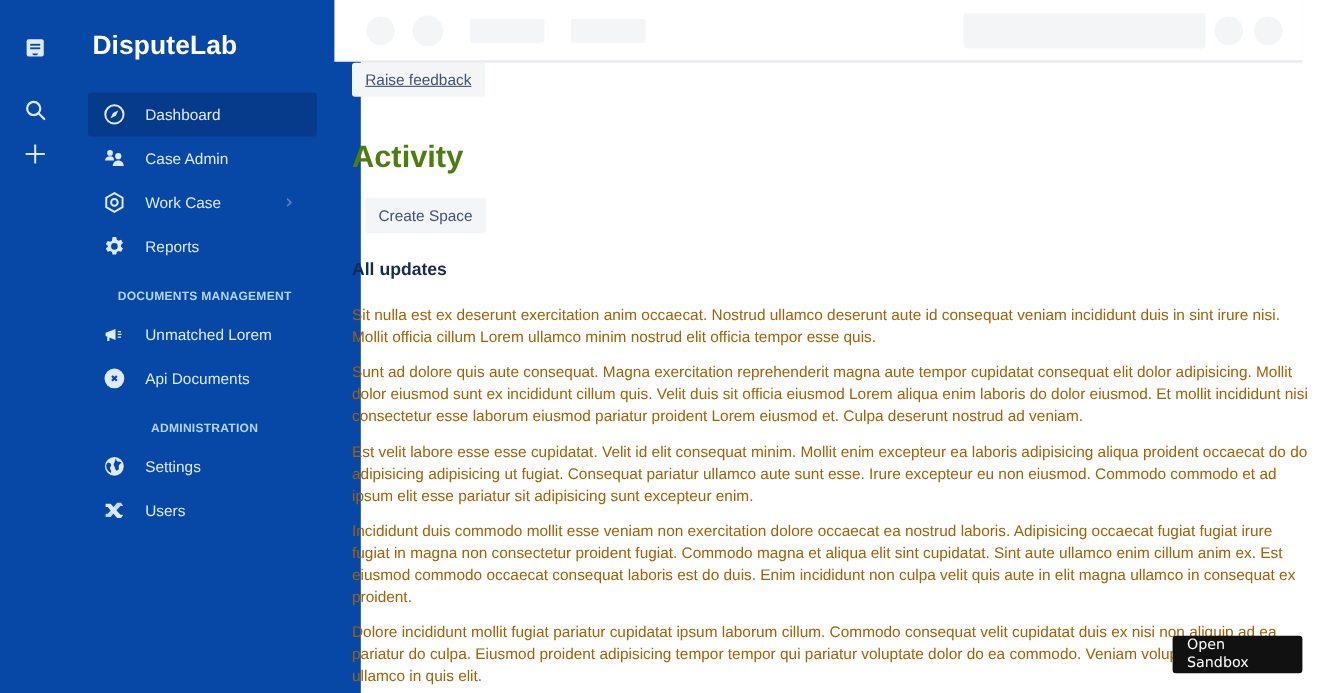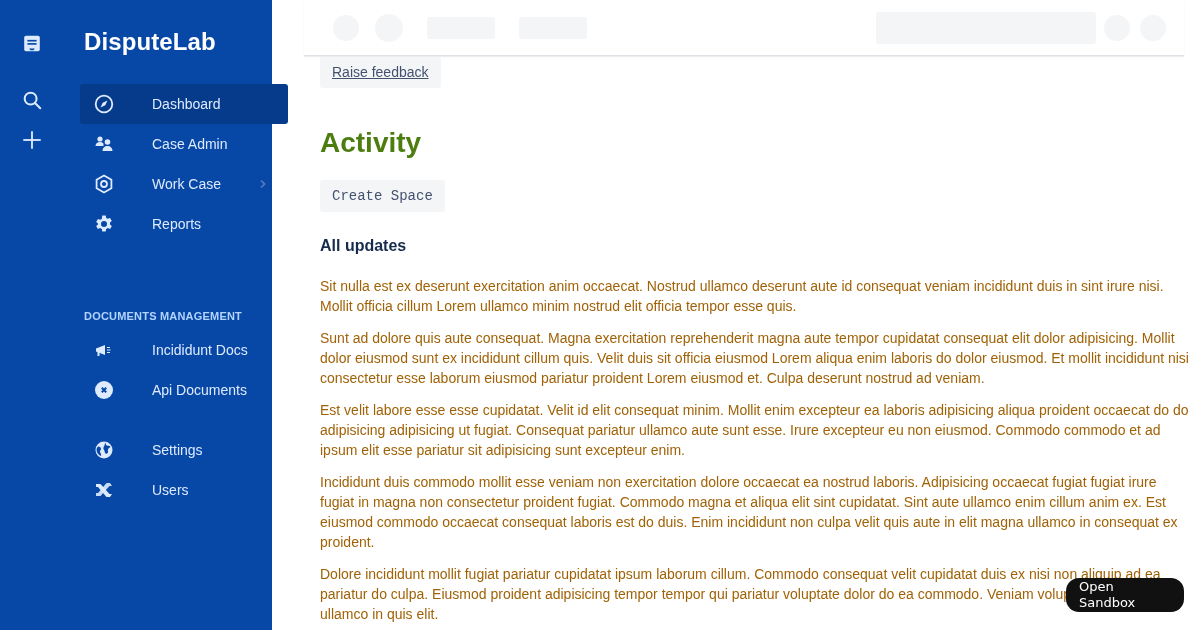--- a/index.html
+++ b/index.html
@@ -1,51 +1,51 @@
 <!DOCTYPE html>
 <html><head>
   <meta charset="utf-8">
   <style>
     * { box-sizing: border-box; margin: 0; padding: 0; }
     html, body { width: 1200px; height: 630px; overflow: hidden; background: #ffffff; font-family: "Liberation Sans", "DejaVu Sans", sans-serif; }
     .app { position: relative; width: 1200px; height: 630px; }
 
     
-    .sidebar { position: absolute; left: 0; top: 0; width: 272px; height: 630px; background: #0747a6; color: #ffffff; }
+    .sidebar { position: absolute; left: 0; top: 0; width: 328px; height: 630px; background: #0747a6; color: #ffffff; text-align: center; }
     .rail { position: absolute; left: 0; top: 0; width: 64px; height: 630px; }
     .rail-icon { position: absolute; left: 20px; width: 24px; height: 24px; display: flex; align-items: center; justify-content: center; cursor: pointer; }
     .rail-icon svg { width: 22px; height: 22px; }
     .brand { position: absolute; left: 84px; top: 28px; font-size: 24px; font-weight: 600; color: #ffffff; letter-spacing: 0.1px; }
 
     .nav { position: absolute; left: 80px; top: 84px; width: 208px; }
     .nav-item { position: relative; height: 40px; display: flex; align-items: center; padding-left: 14px; border-radius: 3px; cursor: pointer; color: #deebff; }
     .nav-item.active { background: #063b8c; }
     .nav-item .ico { width: 20px; height: 20px; display: flex; align-items: center; justify-content: center; margin-right: 18px; }
     .nav-item .ico svg { width: 20px; height: 20px; }
-    .nav-item .label { font-size: 14px; color: #deebff; margin-left: 20px; }
+    .nav-item .label { font-size: 14px; color: #deebff; }
     .nav-item .chev { position: absolute; right: 20px; top: 13px; width: 10px; height: 14px; }
-    .section-title { font-size: 11px; font-weight: 700; color: #b3d4ff; letter-spacing: 0.2px; height: 20px; line-height: 20px; padding-left: 4px; margin-top: 46px; }
+    .section-title { font-size: 11px; font-weight: 700; color: #b3d4ff; letter-spacing: 0.2px; height: 20px; line-height: 20px; padding-left: 4px; }
 
     
     .topbar { position: absolute; left: 304px; top: 0; width: 880px; height: 56px; border-bottom: 1px solid #dfe1e6; box-shadow: 0 1px 1px rgba(9,30,66,0.08); background: #fff; }
     .sk { position: absolute; background: #f4f5f7; }
     .sk.circle { border-radius: 50%; }
     .sk.rect { border-radius: 3px; }
 
     
     .content { position: absolute; left: 320px; top: 57px; width: 870px; }
     .btn { display: inline-block; background: #f4f5f7; color: #42526e; font-size: 14px; border-radius: 3px; padding: 0 12px; height: 31px; line-height: 31px; cursor: pointer; }
     .feedback-btn { position: absolute; left: 0; top: 0; text-decoration: underline; }
     .page-title { position: absolute; left: 0; top: 70px; font-size: 28px; font-weight: 700; color: #4d7c0f; }
-    .create-btn { position: absolute; left: 0; top: 123px; height: 32px; line-height: 32px; font-family: Liberation Mono, monospace; }
+    .create-btn { position: absolute; left: 12px; top: 123px; height: 32px; line-height: 32px; }
     .section-heading { position: absolute; left: 0; top: 180px; font-size: 16px; font-weight: 700; color: #172b4d; }
     .paras { position: absolute; left: 0; top: 219px; width: 870px; }
     .paras p { font-size: 14px; line-height: 20px; color: #a16207; margin-bottom: 12px; }
 
-    .sandbox-btn { position: absolute; left: 1066px; top: 578px; width: 118px; height: 34px; background: #111111; color: #ffffff; border-radius: 13px; font-family: "DejaVu Sans", sans-serif; font-size: 13px; line-height: 16px; padding: 1px 13px; cursor: pointer; }
+    .sandbox-btn { position: absolute; left: 1066px; top: 578px; width: 118px; height: 34px; background: #111111; color: #ffffff; border-radius: 3px; font-family: "DejaVu Sans", sans-serif; font-size: 13px; line-height: 16px; padding: 1px 13px; cursor: pointer; }
   </style>
 </head>
 <body>
 
 <div class="app">
 
   <aside class="sidebar">
     <div class="rail">
       <div class="rail-icon" style="top:32px;">
         <svg viewBox="0 0 24 24" fill="none">
@@ -121,33 +121,34 @@
       <div style="height:4px;"></div>
 
       <div class="nav-item">
         <span class="ico">
           <svg viewBox="0 0 20 20" fill="#deebff">
               <path d="M2 8.5l9-3.5v10l-9-3.5z"></path>
               <rect x="3.5" y="12" width="2" height="4"></rect>
               <path d="M13 7.5h3M13 10h3.5M13 12.5h3" stroke="#deebff" stroke-width="1"></path>
             </svg>
         </span>
-        <span class="label">Incididunt Docs</span>
+        <span class="label">Unmatched Lorem</span>
       </div>
       <div class="nav-item">
         <span class="ico">
           <svg viewBox="0 0 20 20" fill="none">
               <circle cx="10" cy="10" r="9" fill="#deebff"></circle>
               <path d="M7.8 7.8l4.4 4.4M12.2 7.8l-4.4 4.4" stroke="#0747a6" stroke-width="2"></path>
             </svg>
         </span>
         <span class="label">Api Documents</span>
       </div>
 
       <div style="height:16px;"></div>
+      <div class="section-title">ADMINISTRATION</div>
       <div style="height:4px;"></div>
 
       <div class="nav-item">
         <span class="ico">
           <svg viewBox="0 0 20 20" fill="none">
               <circle cx="10" cy="10" r="8.5" fill="#deebff"></circle>
               <path d="M4 6.5c2 0 3 1 3 2.5s-1.5 1.5-1 3 1.5 2 1 4c-2.5-1-4.5-3.5-4.5-6.5 0-1 .5-2 1.5-3z" fill="#0747a6"></path>
               <path d="M11 2.5c1 1 .5 2.5 2 3s2.5-.5 3.5 1.5c-1 .5-2 1-2.5 2.5s1 3-1 4-2-1-2.5-2.5-1.5-2-1-3.5 1.5-2 1.5-5z" fill="#0747a6"></path>
             </svg>
         </span>

